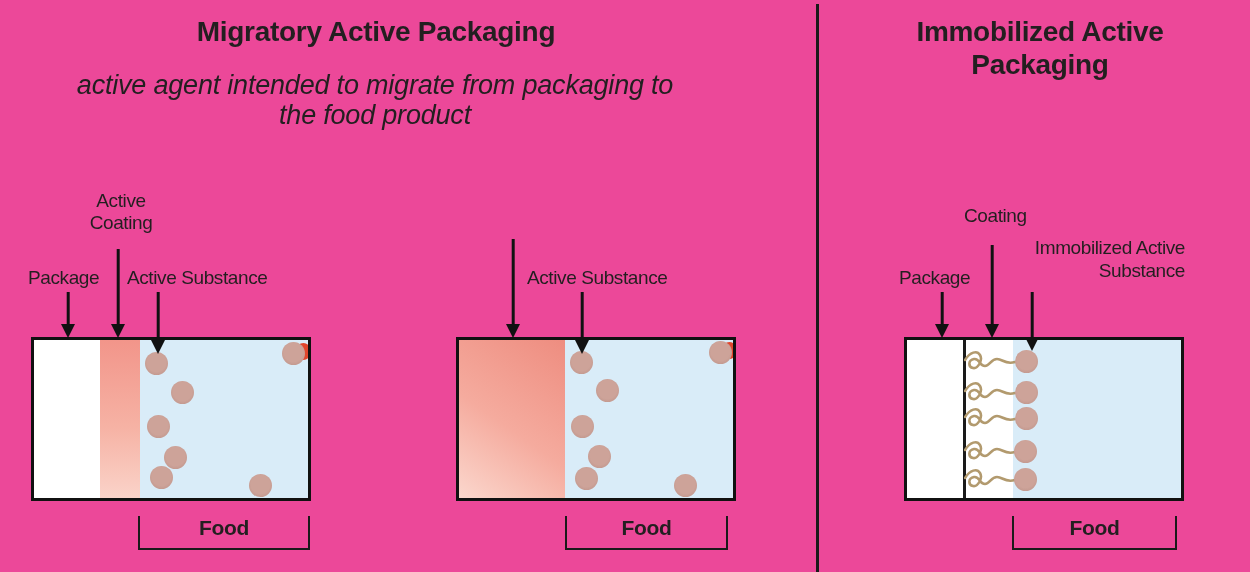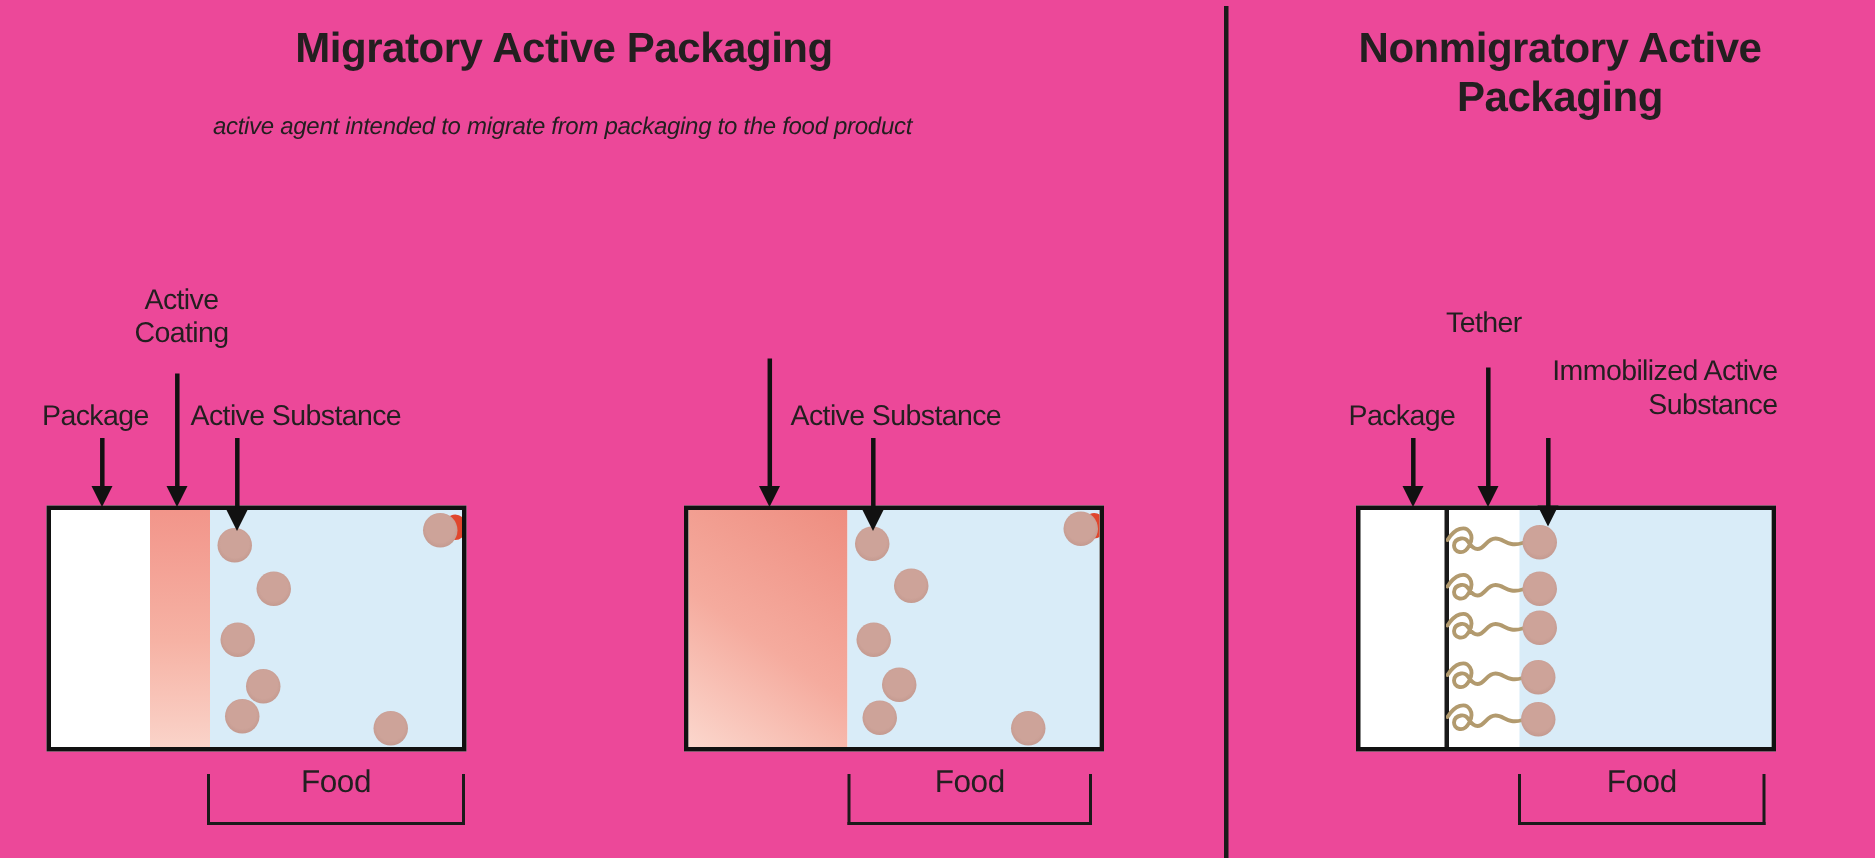--- a/index.html
+++ b/index.html
@@ -5,21 +5,21 @@
   html,body{margin:0;padding:0;background:#ffffff;}
   .canvas{
     position:relative;width:1250px;height:572px;background:#ec4899;
     font-family:"Liberation Sans","DejaVu Sans",sans-serif;color:#231f20;overflow:hidden;
   }
   .title{
     position:absolute;font-size:28px;font-weight:bold;text-align:center;
     line-height:33px;letter-spacing:-0.3px;color:#231f20;
   }
   .subtitle{
-    position:absolute;font-size:16px;font-style:italic;text-align:center;
+    position:absolute;font-size:27px;font-style:italic;text-align:center;
     line-height:30px;letter-spacing:-0.2px;color:#231f20;
   }
   .label{
     position:absolute;font-size:19px;line-height:22px;letter-spacing:-0.4px;
     white-space:nowrap;color:#231f20;
   }
   .label.wrap{white-space:normal;text-align:center;}
   .label.wrap-left{white-space:normal;text-align:right;line-height:23px;}
   .divider{position:absolute;background:#1a1a1a;}
   .box{
@@ -41,22 +41,22 @@
     content:"";position:absolute;left:50%;transform:translateX(-50%);
     top:0;bottom:7px;width:2.6px;background:#111111;
   }
   .arrow::after{
     content:"";position:absolute;left:50%;transform:translateX(-50%);bottom:0;
     width:0;height:0;border-left:7px solid transparent;border-right:7px solid transparent;
     border-top:14px solid #111111;
   }
   .bracket{
     position:absolute;top:516px;height:34px;border:2px solid #1a1a1a;border-top:none;
-    box-sizing:border-box;display:flex;align-items:flex-end;justify-content:center;
-    font-size:21px;letter-spacing:-0.3px;padding-bottom:14px;color:#231f20;
+    box-sizing:border-box;display:flex;justify-content:center;
+    font-size:21px;letter-spacing:-0.3px;padding-bottom:14px;color:#231f20;font-weight:bold;
   }
   .tether{position:absolute;z-index:2;}
 </style>
 </head>
 <body>
 
 <div class="canvas">
 
   <div class="divider" style="left:816px;top:4px;width:2.5px;height:568px;"></div>
 
@@ -101,23 +101,23 @@
     <div class="particle" style="left:112px;top:75px;"></div>
     <div class="particle" style="left:129px;top:105px;"></div>
     <div class="particle" style="left:116px;top:127px;"></div>
     <div class="particle" style="left:215px;top:134px;"></div>
     <div class="particle" style="left:250px;top:1px;"></div>
   </div>
   <div class="bracket" style="left:565px;width:163px;">
     <span>Food</span>
   </div>
 
-  <div class="title" style="left:875px;top:15px;width:330px;">Nonmigratory Active Packaging</div>
+  <div class="title" style="left:875px;top:15px;width:330px;">Immobilized Active Packaging</div>
 
-  <div class="label" style="left:964px;top:205px;">Tether</div>
+  <div class="label" style="left:964px;top:205px;">Coating</div>
   <div class="label wrap-left" style="left:1005px;top:236px;width:180px;">Immobilized Active Substance</div>
   <div class="label" style="left:899px;top:267px;">Package</div>
 
   <div class="arrow" style="left:935px;top:292px;height:46px;"></div>
   <div class="arrow" style="left:985px;top:245px;height:93px;"></div>
   <div class="arrow" style="left:1025px;top:292px;height:59px;"></div>
 
   <div class="box" style="left:904px;top:337px;">
     <div class="region food-fill" style="left:106px;right:0;"></div>
     <div class="inner-wall" style="left:56px;"></div>

